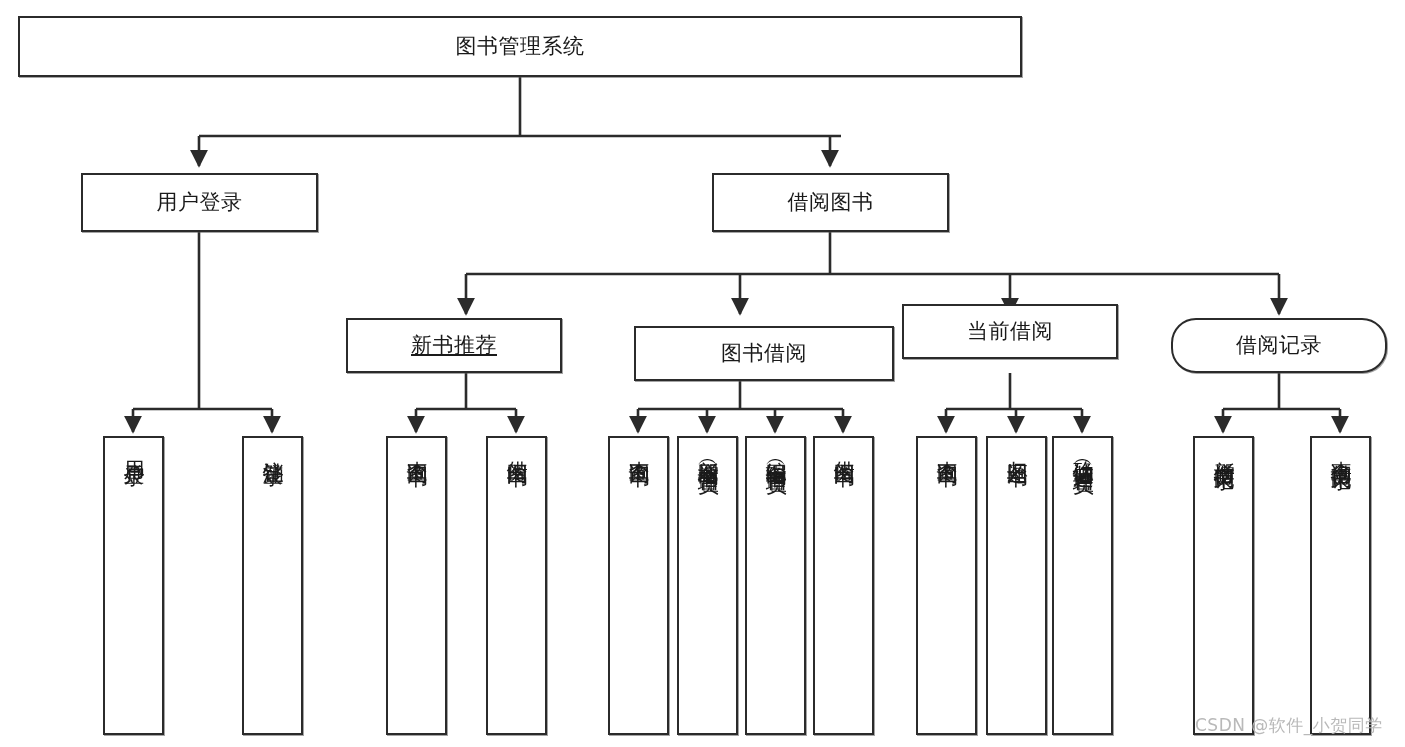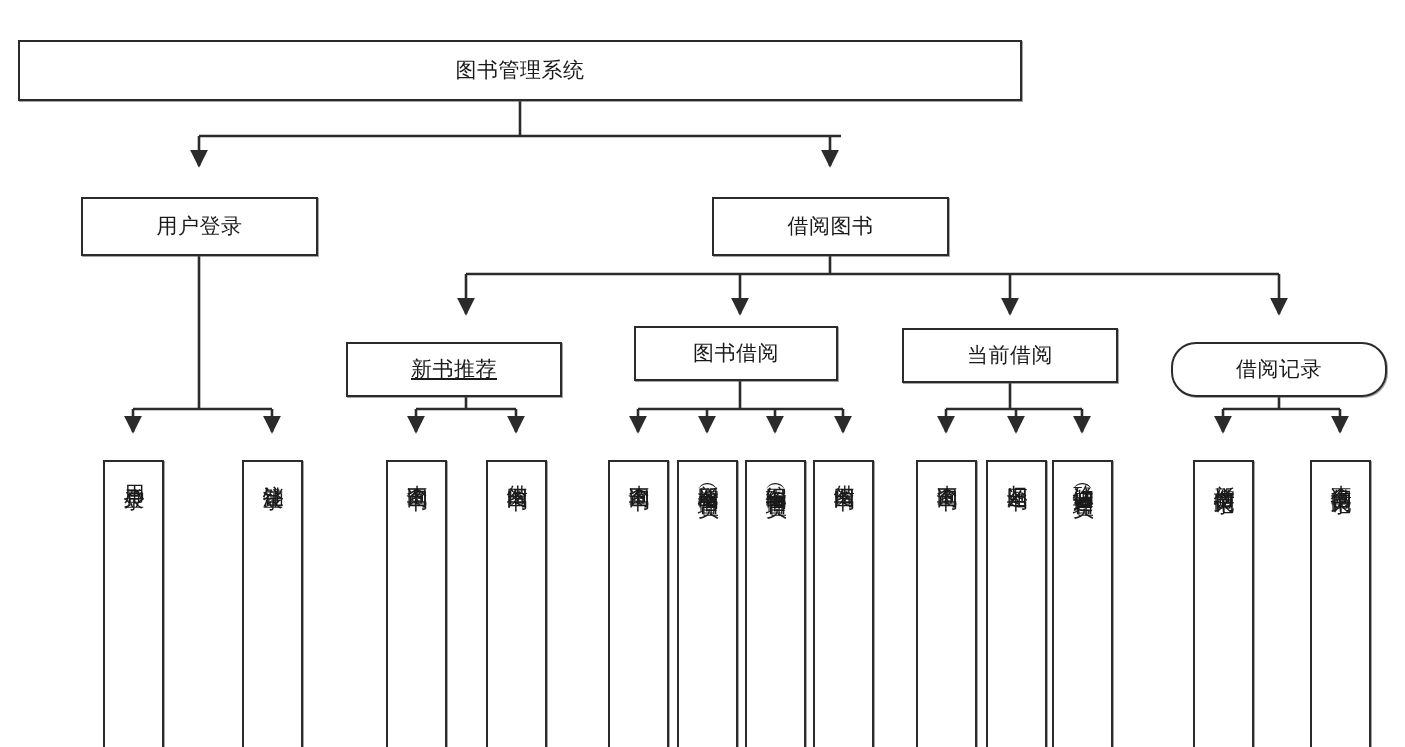--- a/index.html
+++ b/index.html
@@ -29,21 +29,20 @@
   .node {
     position: absolute;
     box-sizing: border-box;
     background: #ffffff;
     border: 2px solid #2b2b2b;
     display: flex;
     align-items: center;
     justify-content: center;
     color: #1a1a1a;
     box-shadow: 1px 1px 0 rgba(90,90,90,0.55);
-    margin-top: 24px;
   }
   .node .label {
     display: block;
     text-align: center;
     letter-spacing: 0.5px;
   }
   .node-root .label,
   .node-l1 .label,
   .node-l2 .label {
     font-size: 21px;
@@ -132,21 +131,21 @@
   <div class="node node-l1" style="left:81px; top:173px; width:237px; height:59px;">
     <span class="label">用户登录</span>
   </div>
   <div class="node node-l1" style="left:712px; top:173px; width:237px; height:59px;">
     <span class="label">借阅图书</span>
   </div>
 
   <div class="node node-l2" style="left:346px; top:318px; width:216px; height:55px;text-decoration:underline;">
     <span class="label">新书推荐</span>
   </div>
-  <div class="node node-l2" style="left:634px; top:302px; width:204px; height:55px;align-items:center;">
+  <div class="node node-l2" style="left:634px; top:326px; width:260px; height:55px;align-items:center;">
     <span class="label">图书借阅</span>
   </div>
   <div class="node node-l2" style="left:902px; top:304px; width:216px; height:55px;">
     <span class="label">当前借阅</span>
   </div>
   <div class="node node-l2" style="left:1171px; top:318px; width:216px; height:55px;border-radius:25px;">
     <span class="label">借阅记录</span>
   </div>
 
   <div class="node node-leaf" style="left:103px; top:436px; width:61px; height:299px;">
@@ -186,14 +185,15 @@
     <span class="label">确认归还（管理员）</span>
   </div>
 
   <div class="node node-leaf" style="left:1193px; top:436px; width:61px; height:299px;">
     <span class="label">新增借阅记录</span>
   </div>
   <div class="node node-leaf" style="left:1310px; top:436px; width:61px; height:299px;">
     <span class="label">查询借阅记录</span>
   </div>
 
+  <div class="watermark" style="left:1195px; top:714px;">CSDN @软件_小贺同学</div>
 
 </div>
 
 </body></html>

